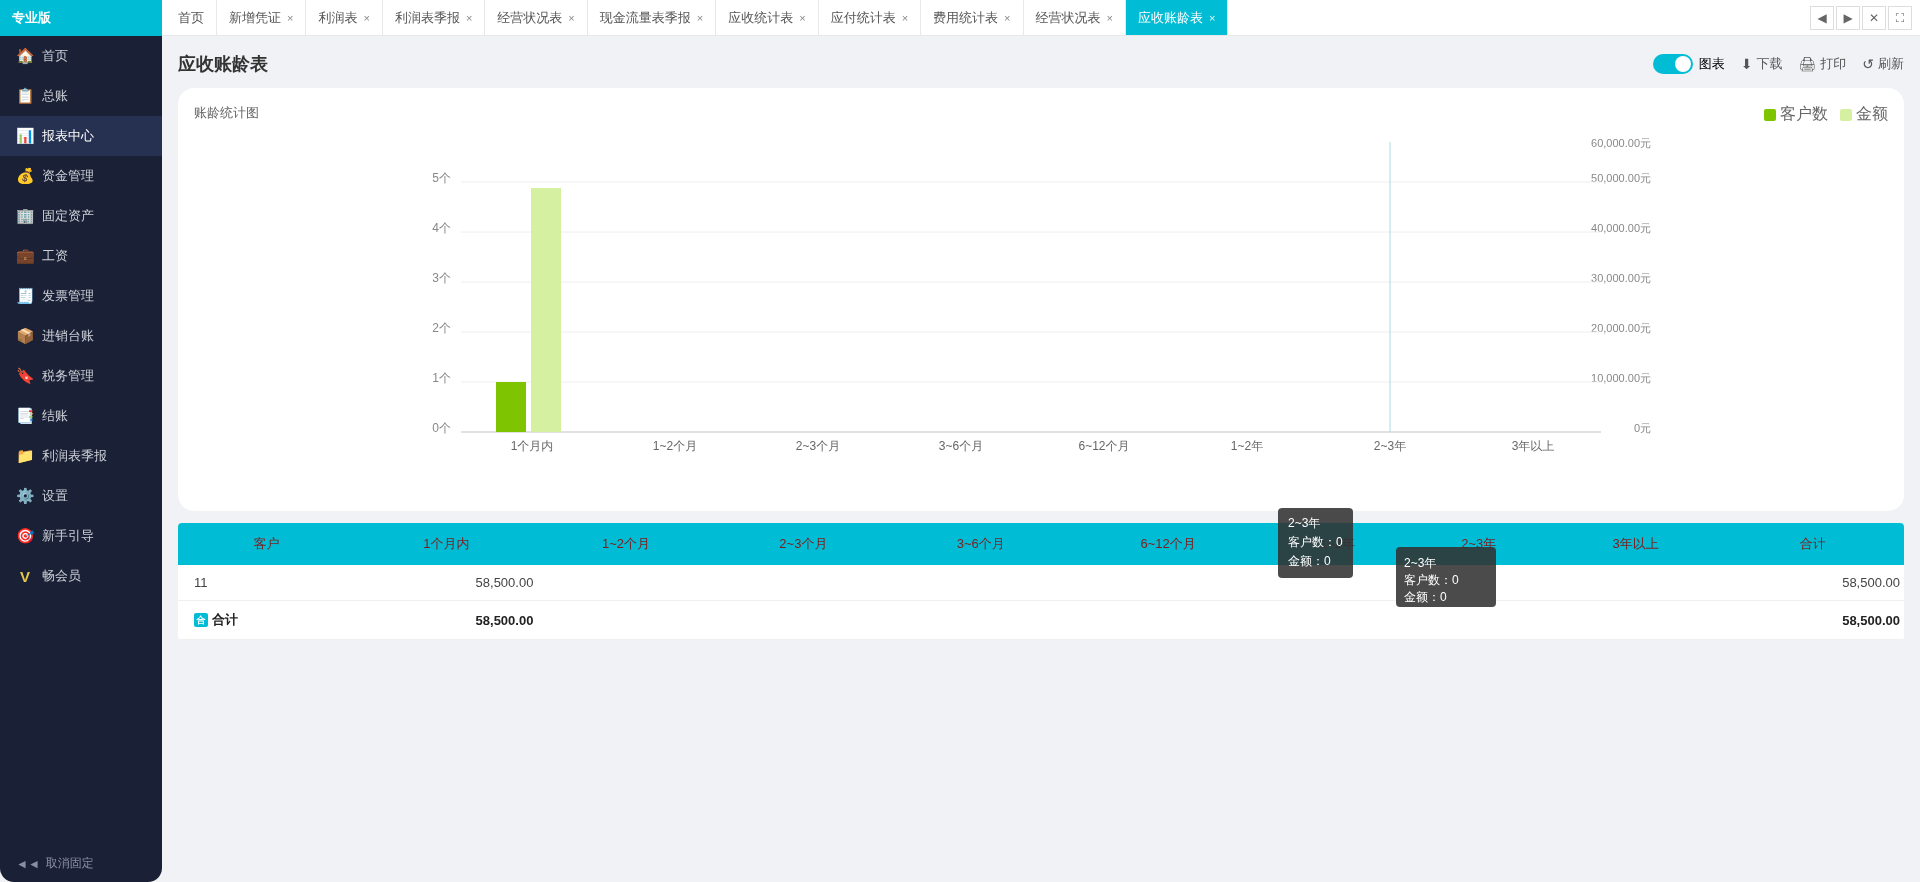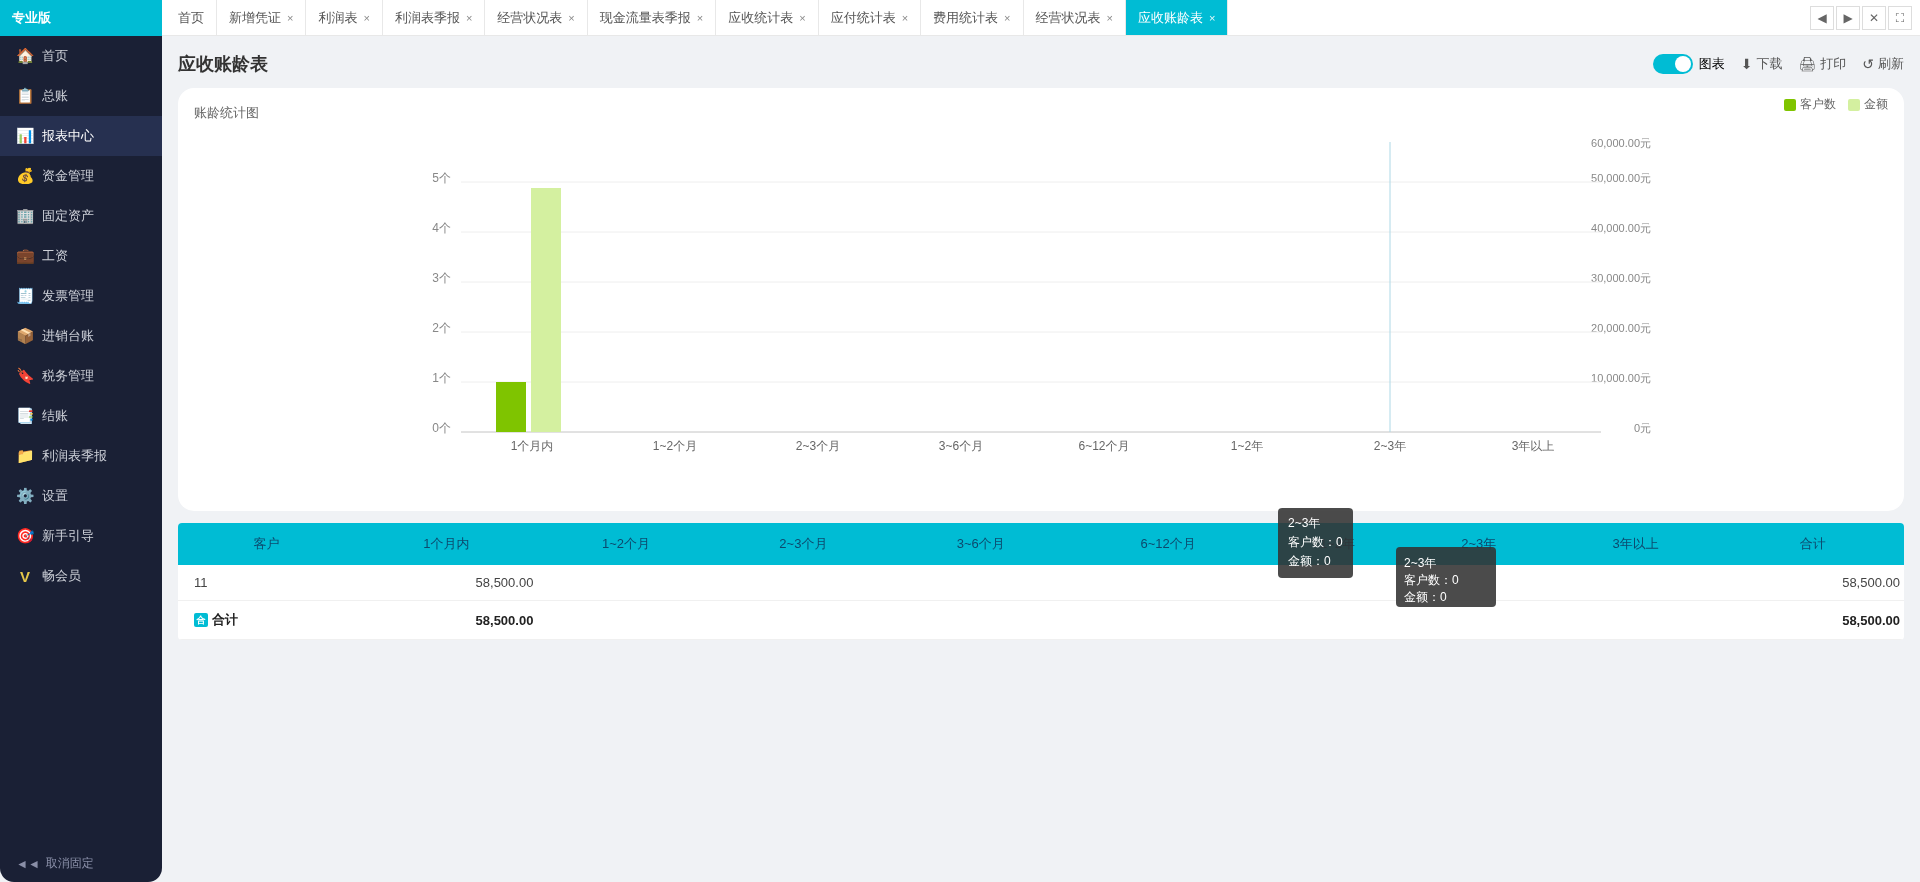--- a/index.html
+++ b/index.html
@@ -177,44 +177,44 @@
       margin-bottom: 12px;
       position: relative;
     }
     .chart-title {
       font-size: 13px;
       color: #666;
       margin-bottom: 10px;
     }
     .chart-legend {
       position: absolute;
-      top: 8px;
+      top: 16px;
       right: 16px;
       display: flex;
       align-items: center;
       gap: 12px;
-      font-size: 12px;
+      font-size: 16px;
       color: #666;
     }
     .legend-item { display: flex; align-items: center; gap: 4px; }
     .legend-dot { width: 12px; height: 12px; border-radius: 2px; }
 
     
     .table-container {
       background: #fff;
       border-radius: 4px;
       overflow: hidden;
     }
     .data-table {
       width: 100%;
       border-collapse: collapse;
     }
     .data-table thead tr {
       background: #00bcd4;
-      color: #0c4a6e;
+      color: #7f1d1d;
       padding-left: 17px;
     }
     .data-table thead th {
       padding: 12px 8px;
       font-size: 13px;
       font-weight: normal;
       text-align: center;
       border: none;
     }
     .data-table thead th:first-child { text-align: center; }

